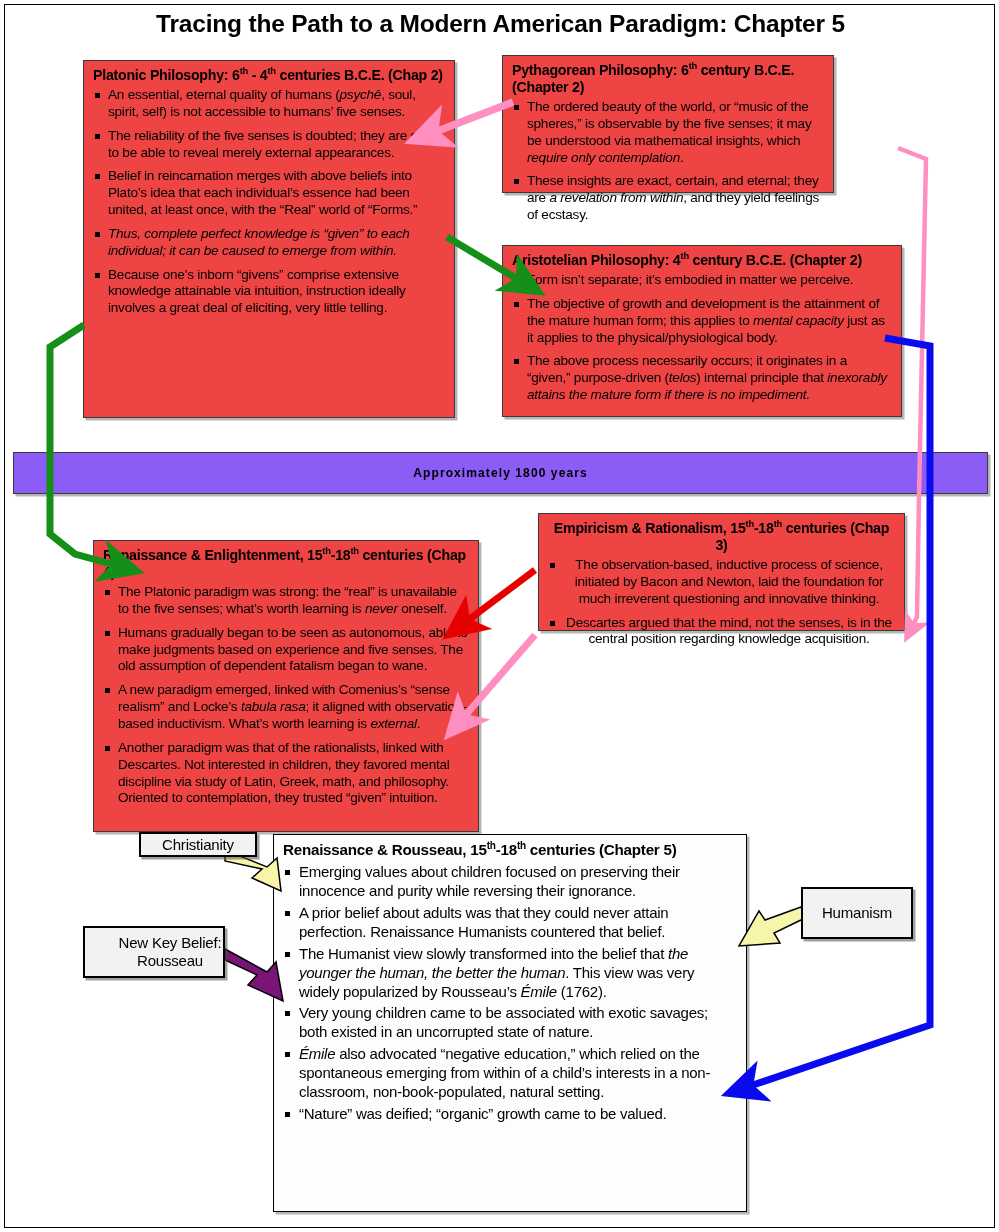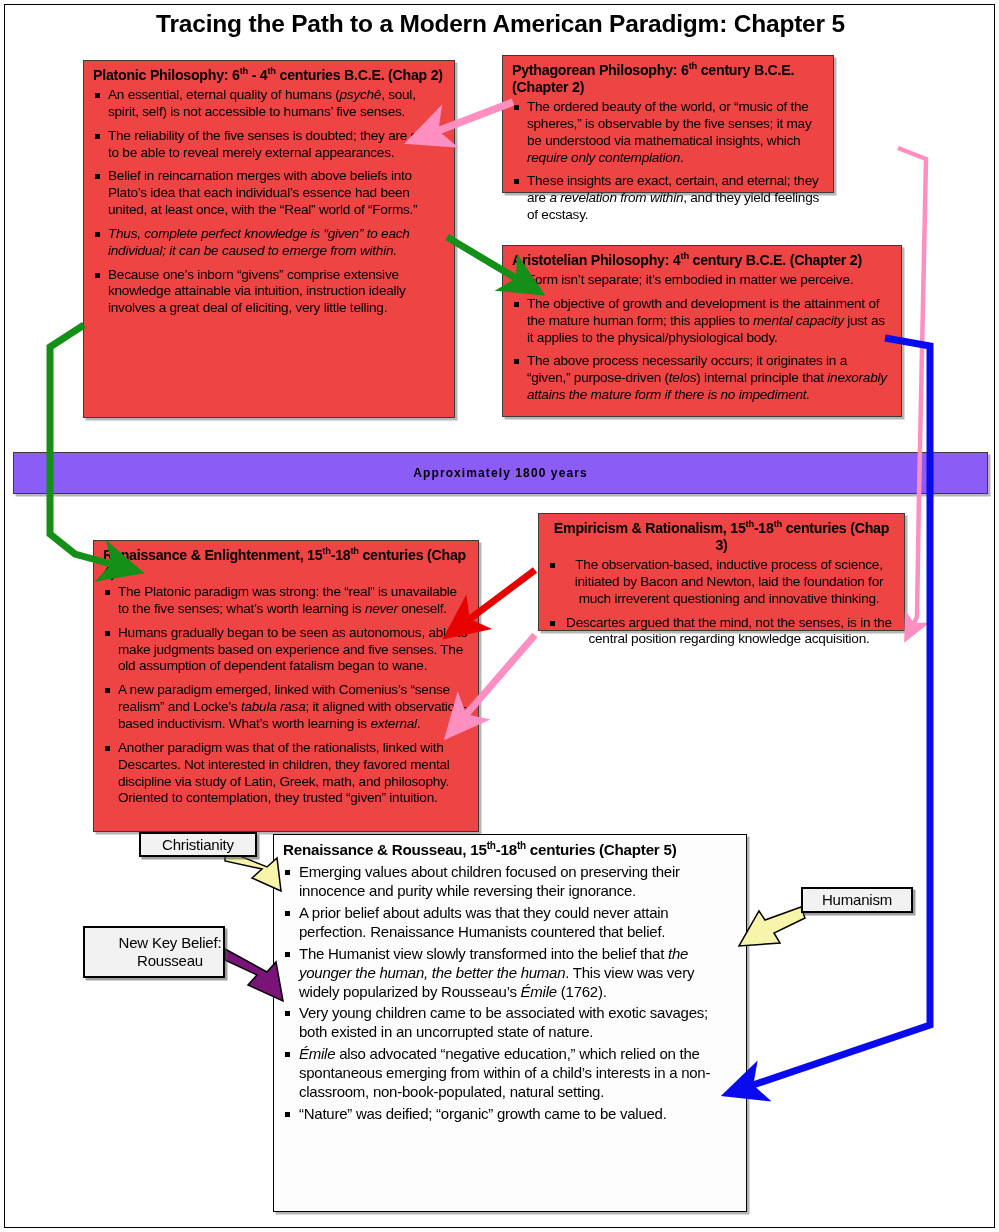--- a/index.html
+++ b/index.html
@@ -105,21 +105,21 @@
     font-size: 15px;
     color: #000;
     text-align: center;
     display: flex; align-items: center; justify-content: center;
     line-height: 1.18;
     z-index: 6;
     letter-spacing: -0.2px;
   }
   #tag-christianity { left: 102px; top: 827px; width: 118px; height: 25px; margin-left: 32px; }
   #tag-newkey       { left: 78px;  top: 921px; width: 142px; height: 52px; padding-left: 32px; }
-  #tag-humanism     { left: 796px; top: 882px; width: 112px; height: 26px; }
+  #tag-humanism     { left: 796px; top: 882px; width: 112px; height: 52px; }
 </style>
 </head>
 <body>
 
 <div id="page">
 
   <div class="title">Tracing the Path to a Modern American Paradigm: Chapter 5</div>
 
   <svg class="arrows" viewBox="0 0 991 1224">
     <defs>

